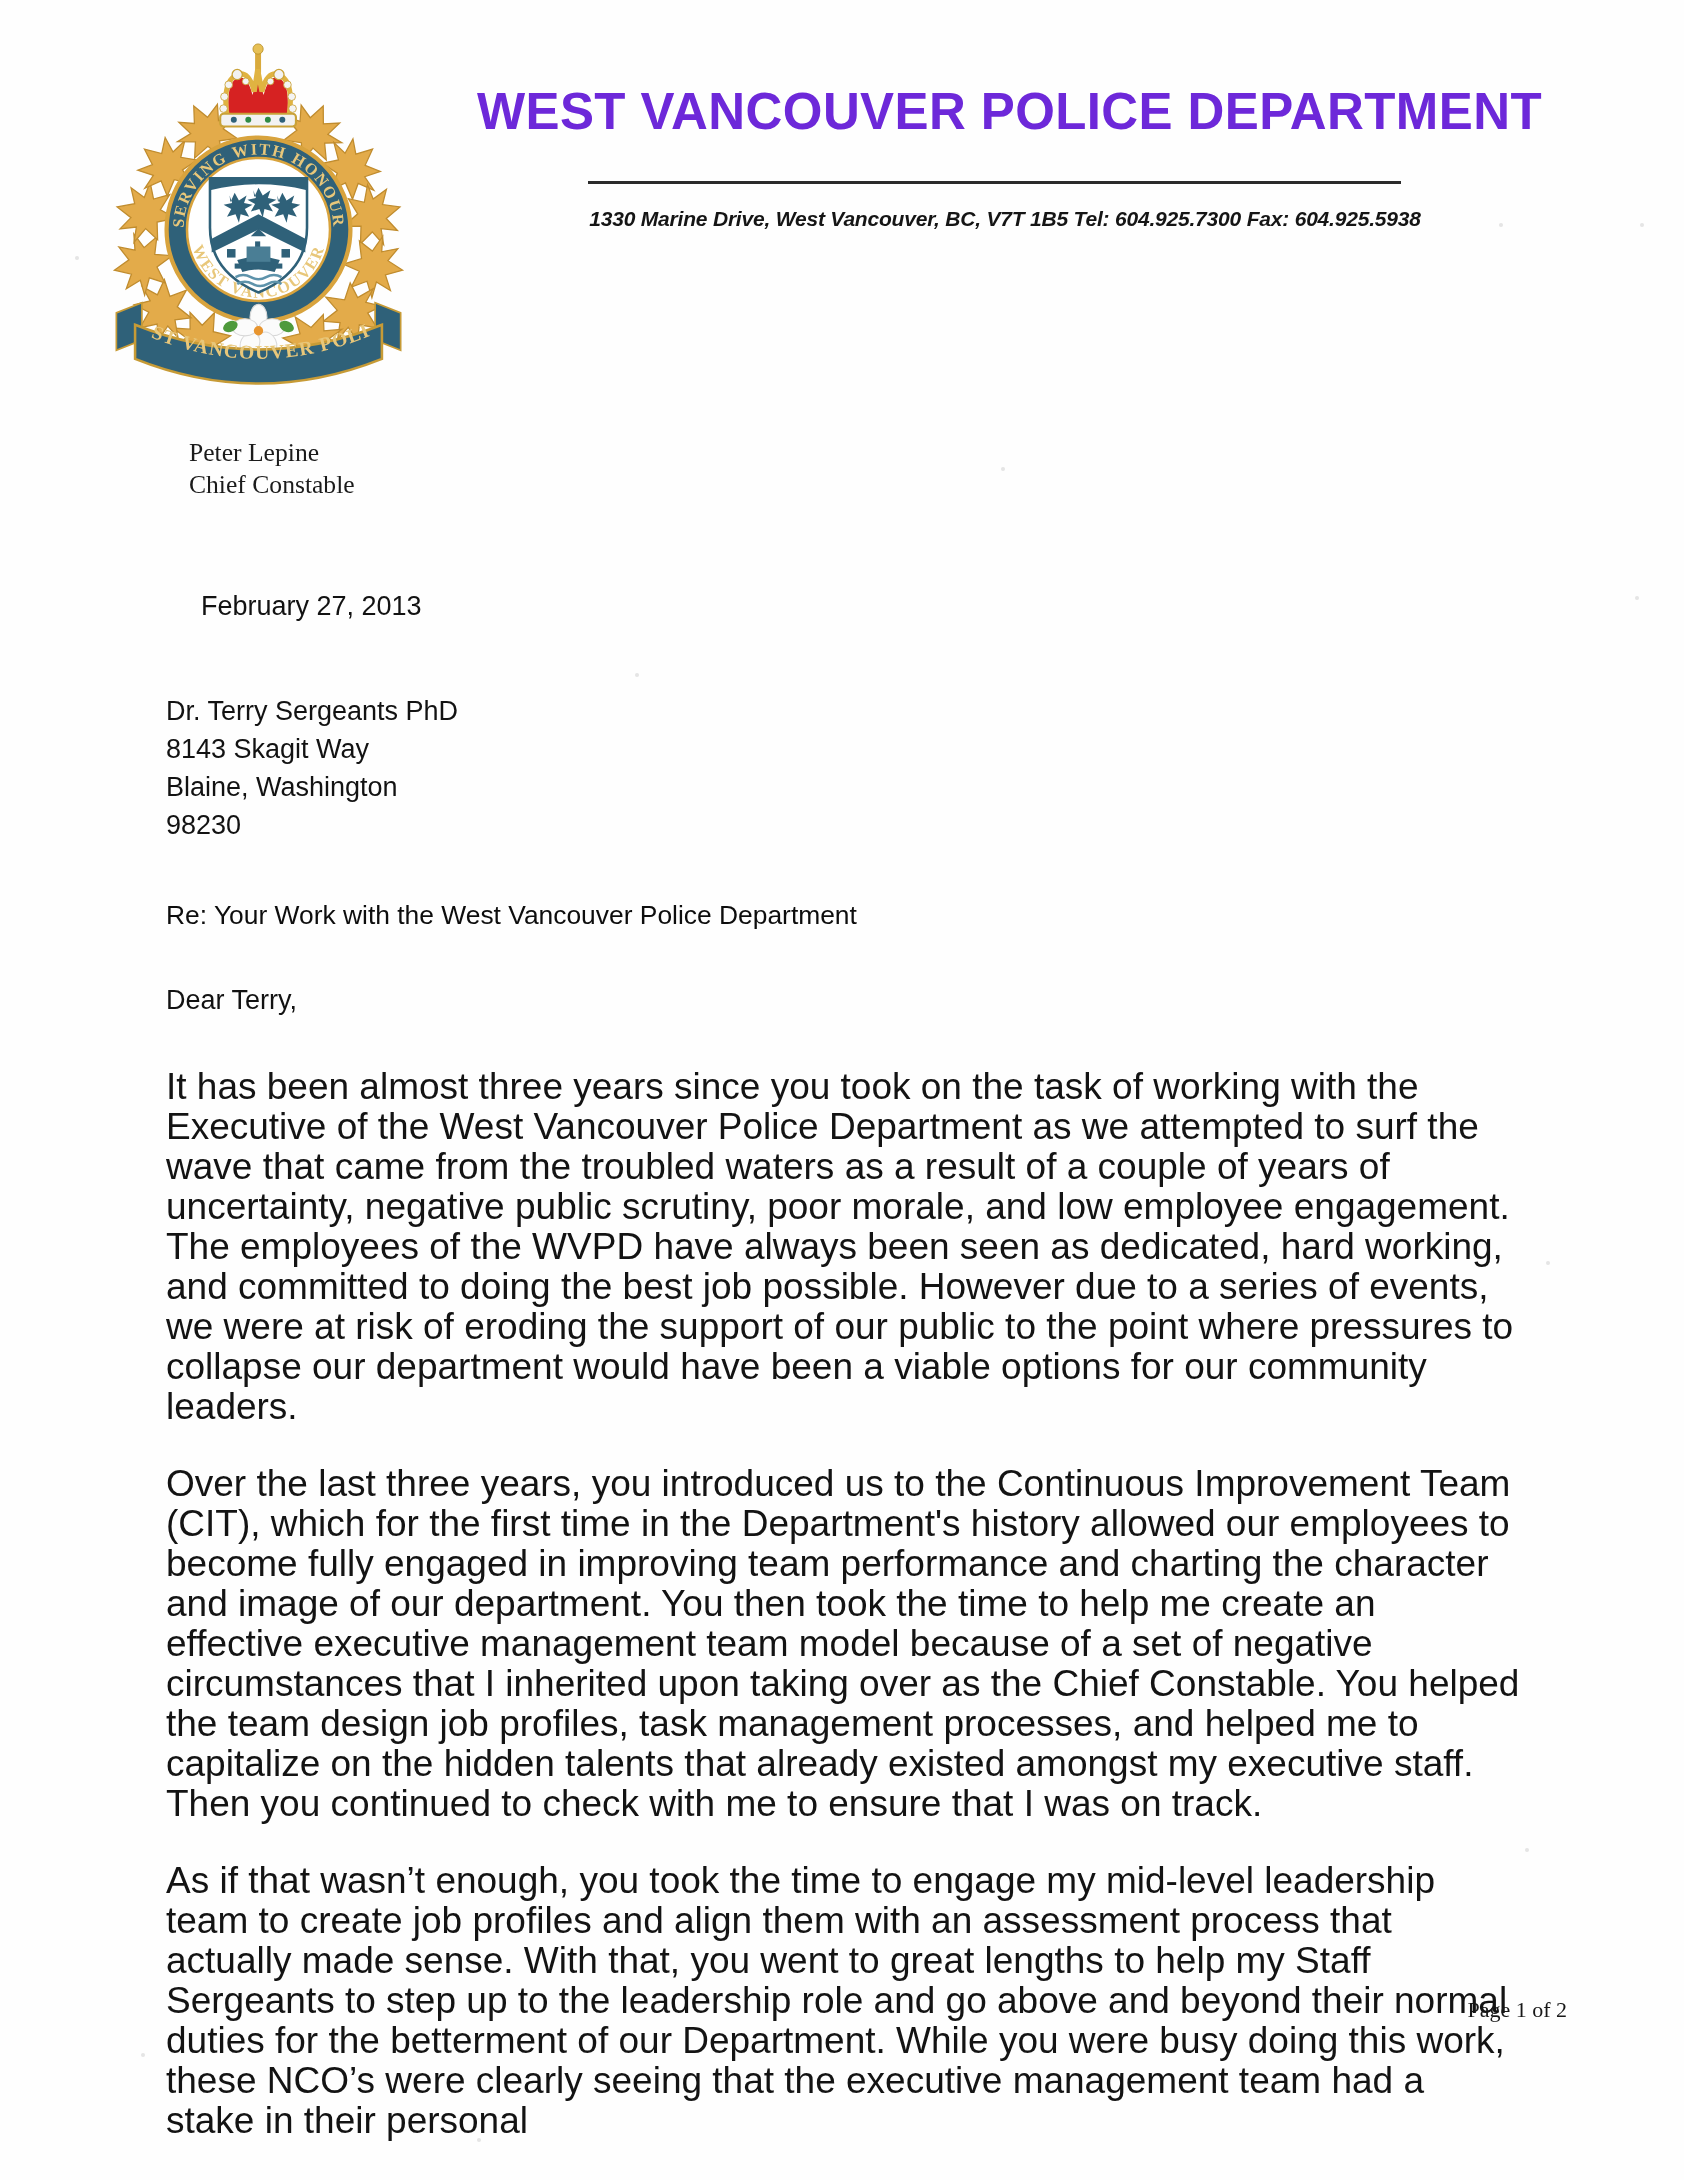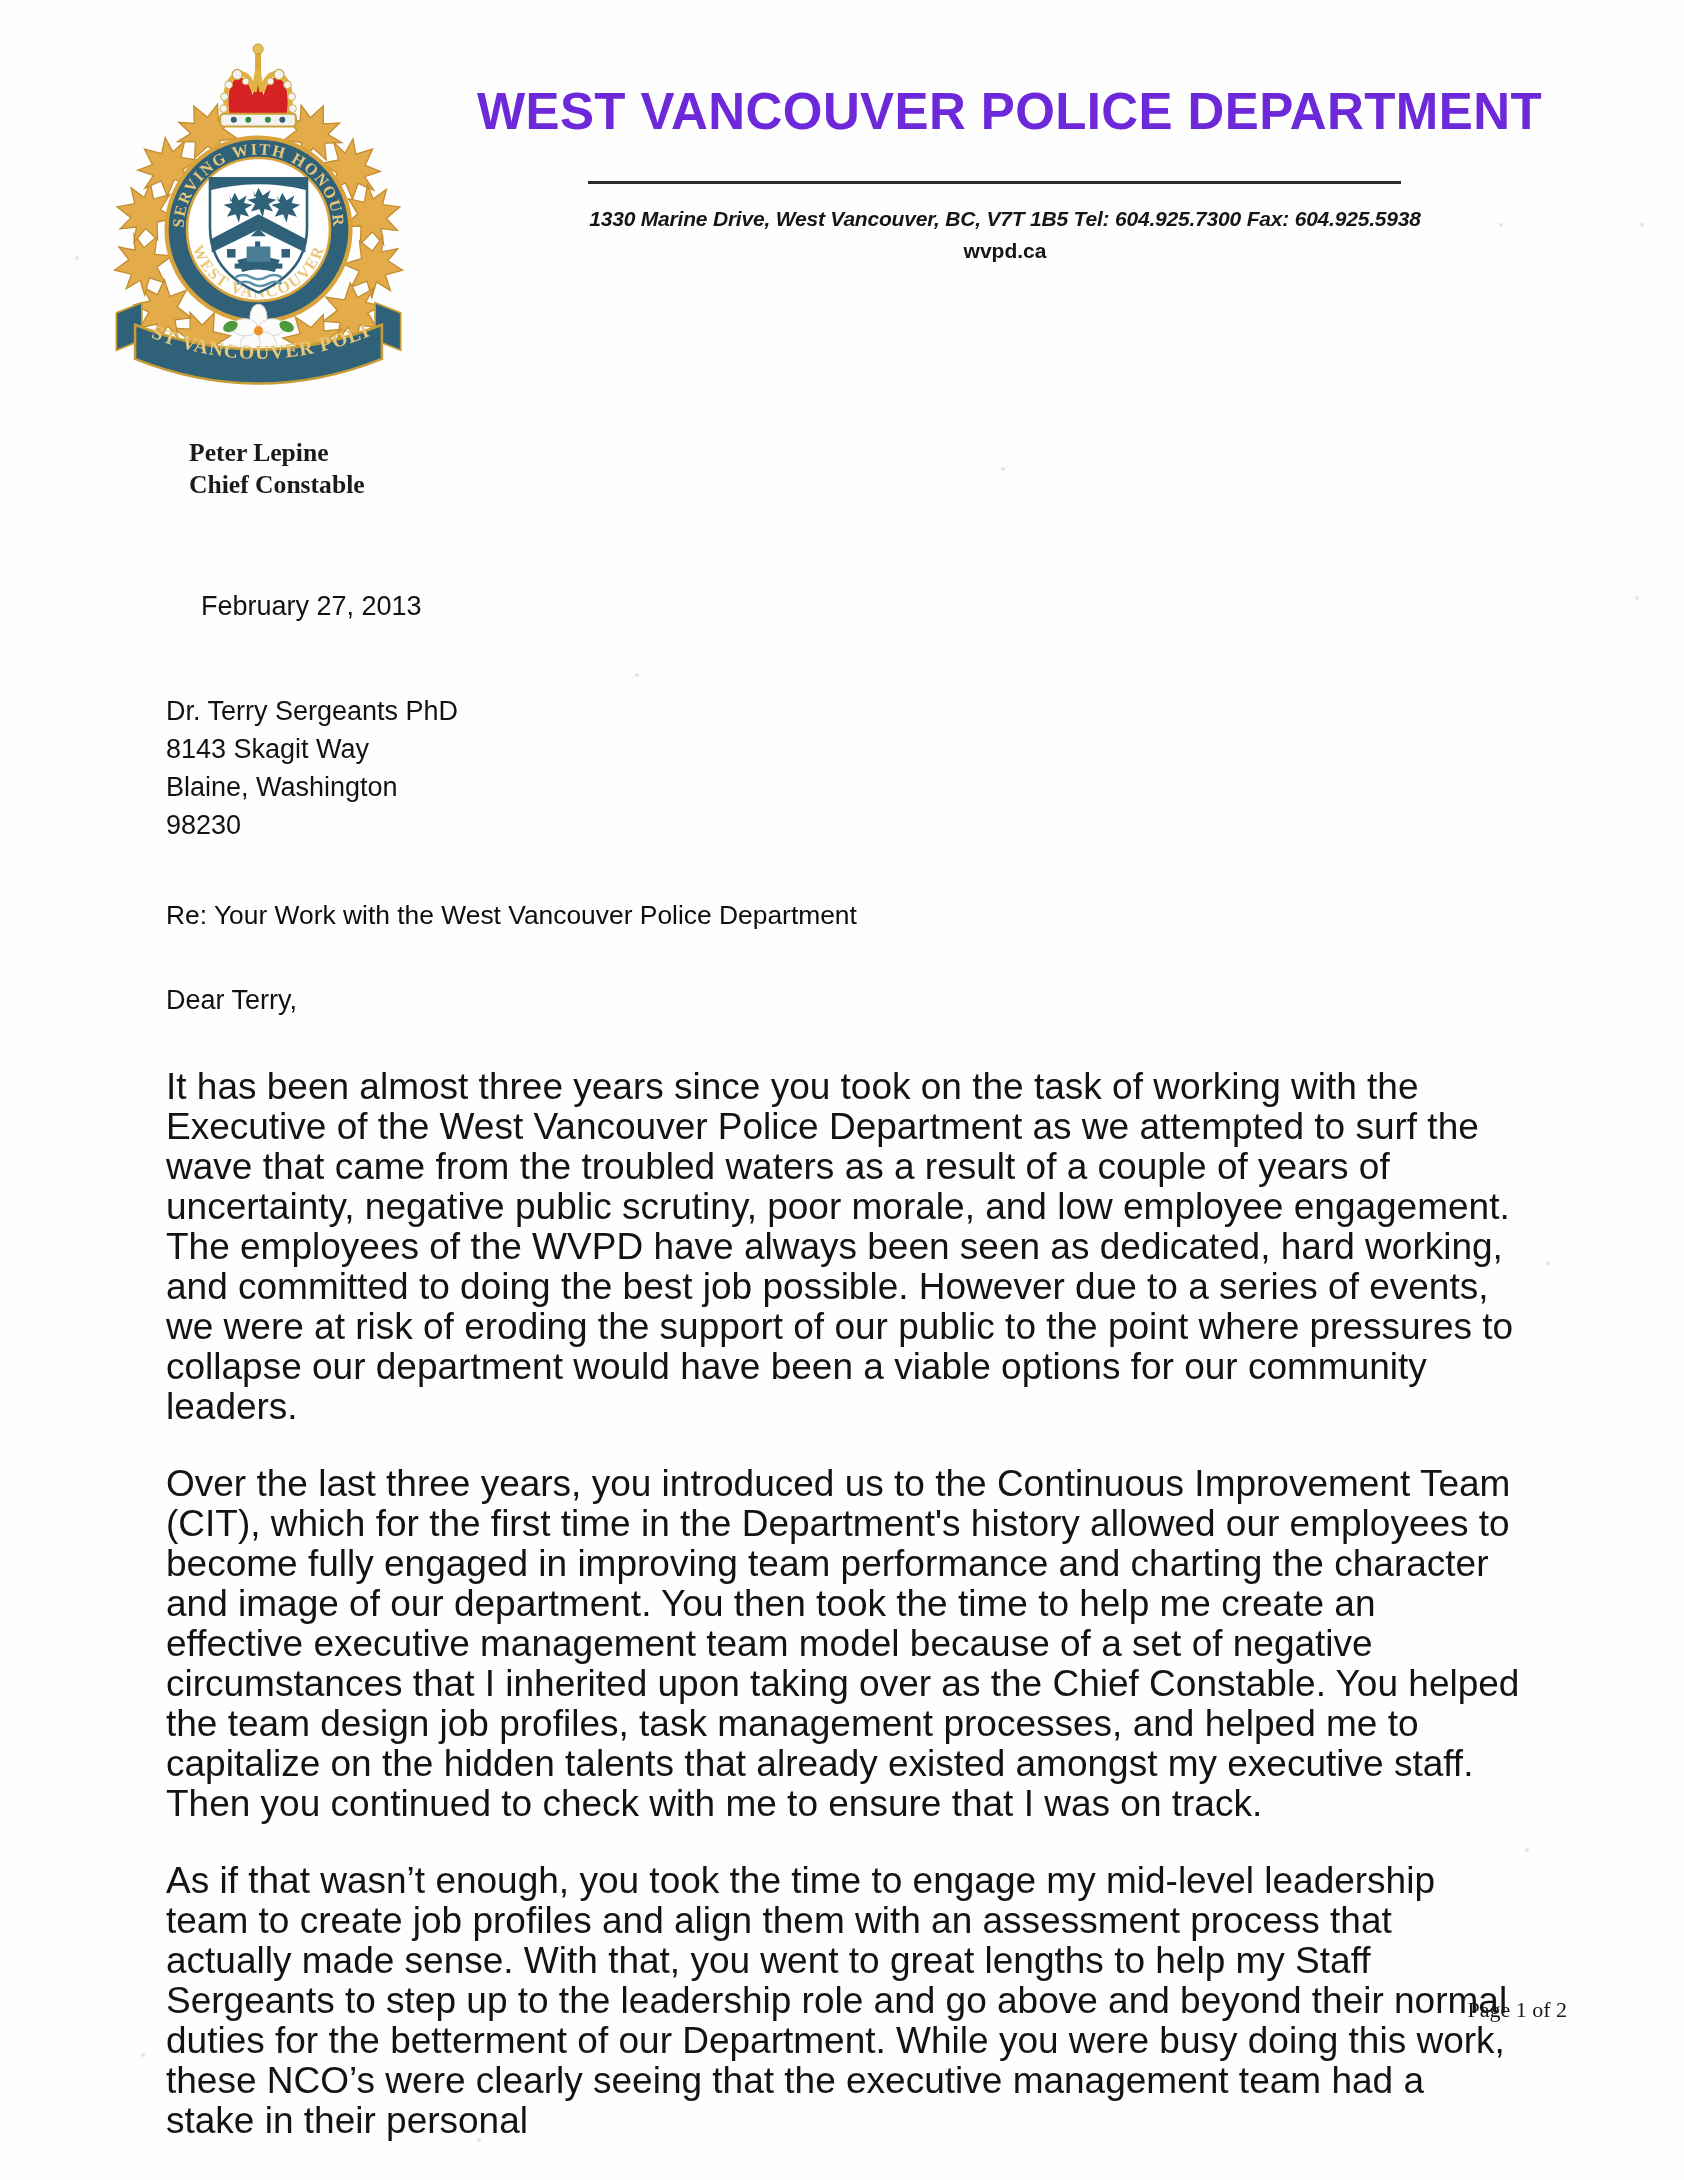--- a/index.html
+++ b/index.html
@@ -81,21 +81,21 @@
   
   .signer {
     position: absolute;
     left: 189px;
     top: 437px;
     font-family: "Liberation Serif", serif;
     font-size: 25.6px;
     line-height: 31.5px;
     color: #1b1b1b;
   }
-  .signer div { white-space: nowrap; font-weight: bold; }
+  .signer div { white-space: nowrap; }
 
   
   .letter {
     position: absolute;
     left: 166px;
     top: 588px;
     width: 1354px;
   }
   .date {
     font-size: 27px;
@@ -290,21 +290,20 @@
         </text>
       </svg>
     </div>
 
     <div class="dept-title">WEST VANCOUVER POLICE DEPARTMENT</div>
 
     <div class="rule"></div>
 
     <div class="address-line">1330 Marine Drive, West Vancouver, BC, V7T 1B5 Tel: 604.925.7300 Fax: 604.925.5938</div>
 
-    <div class="web-line">wvpd.ca</div>
   </div>
 
   <div class="signer">
     <div>Peter Lepine</div>
     <div>Chief Constable</div>
   </div>
 
   <div class="letter">
 
     <div class="date">February 27, 2013</div>

